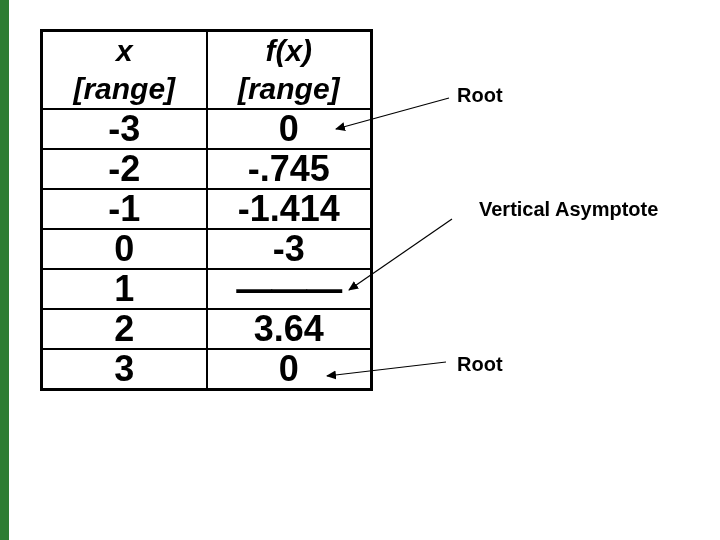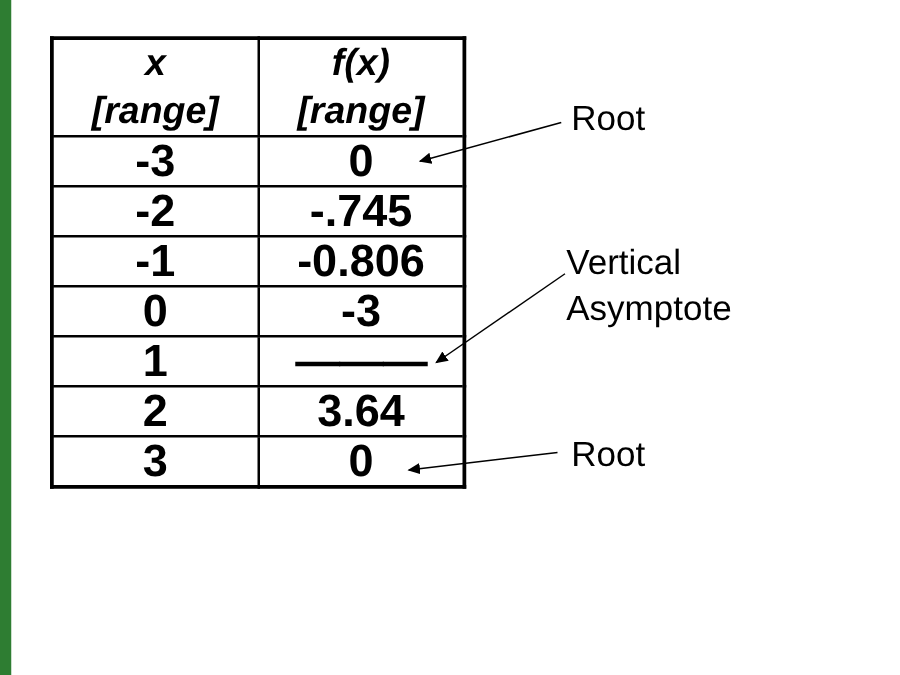--- a/index.html
+++ b/index.html
@@ -44,28 +44,28 @@
     font-size:36px;
     font-weight:bold;
     line-height:38px;
   }
   td.dash-cell{
     font-size:25px;
     letter-spacing:-1px;
   }
   .callout{
     position:absolute;
-    font-weight:normal;
-    font-size:28px;
+    font-weight:bold;
+    font-size:20px;
     line-height:36px;
     white-space:nowrap;
   }
   .callout.wrap{white-space:normal;line-height:37px;}
   #callout-root-top{left:457px;top:77px;}
-  #callout-va{left:453px;top:191px;width:185px;}
+  #callout-va{left:479px;top:191px;width:185px;}
   #callout-root-bottom{left:457px;top:346px;}
   svg.arrows{
     position:absolute;left:0;top:0;
     width:720px;height:540px;
     pointer-events:none;
   }
 </style>
 </head>
 <body>
 
@@ -90,21 +90,21 @@
       <tr>
         <td>-3</td>
         <td>0</td>
       </tr>
       <tr>
         <td>-2</td>
         <td>-.745</td>
       </tr>
       <tr>
         <td>-1</td>
-        <td>-0.806</td>
+        <td>-1.414</td>
       </tr>
       <tr>
         <td>0</td>
         <td>-3</td>
       </tr>
       <tr>
         <td>1</td>
         <td class="dash-cell">———</td>
       </tr>
       <tr>

